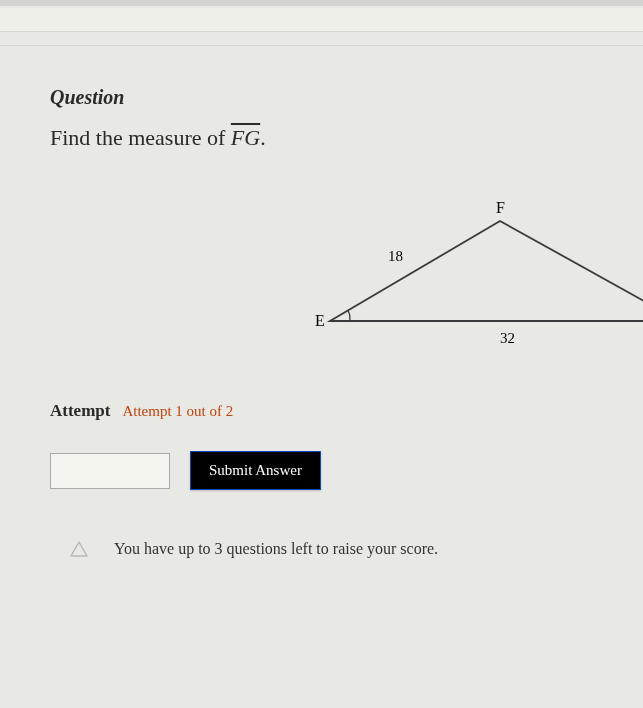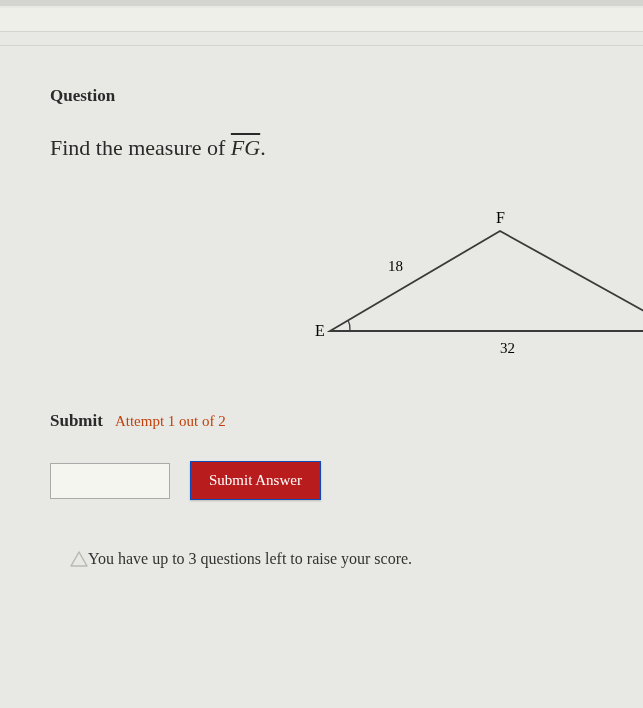--- a/index.html
+++ b/index.html
@@ -33,23 +33,24 @@
     }
     .bar3 {
       height: 12px;
       background: #e8e9e4;
       border-bottom: 1px solid #d4d5d0;
     }
     .content {
       padding: 40px 50px 20px 50px;
     }
     .question-heading {
-      font-size: 17px;
+      font-size: 20px;
       font-weight: bold;
-      margin-bottom: 29px;
+      margin-bottom: 16px;
+      font-style: italic;
     }
     .question-text {
       font-size: 22px;
       margin-bottom: 30px;
       font-family: Georgia, serif;
     }
     .overline {
       text-decoration: overline;
       font-style: italic;
       margin-top: 44px;
@@ -87,33 +88,33 @@
     }
     .answer-input {
       width: 120px;
       height: 36px;
       border: 1px solid #aaa;
       background: #f5f5f0;
       font-size: 15px;
       padding: 0 8px;
     }
     .submit-button {
-      background: #b91c1c;
+      background: #000000;
       color: #fff;
       border: 1px solid #0d4bb8;
       padding: 10px 18px;
       font-size: 15px;
       font-family: inherit;
       cursor: pointer;
       box-shadow: 0 1px 2px rgba(0,0,0,0.2);
     }
     .footer-note {
       display: flex;
       align-items: center;
-      gap: 0;
+      gap: 26px;
       padding-left: 20px;
       font-size: 16px;
       color: #333;
     }
     .warn-icon {
       width: 18px;
       height: 16px;
       display: inline-block;
     }
   </style>
@@ -144,21 +145,21 @@
 
       <text x="5" y="135" font-size="16" font-family="Georgia">E</text>
       <text x="186" y="22" font-size="16" font-family="Georgia">F</text>
       <text x="376" y="135" font-size="16" font-family="Georgia">G</text>
       <text x="78" y="70" font-size="15" font-family="Georgia">18</text>
       <text x="190" y="152" font-size="15" font-family="Georgia">32</text>
     </svg>
   </div>
 
   <div class="answer-row">
-    <span class="answer-label">Submit</span>
+    <span class="answer-label">Attempt</span>
     <span class="attempt-text">Attempt 1 out of 2</span>
   </div>
 
   <div class="submit-row">
     <input type="text" class="answer-input" value="" style="">
     <button class="submit-button">Submit Answer</button>
   </div>
 
   <div class="footer-note">
     <span class="warn-icon">

